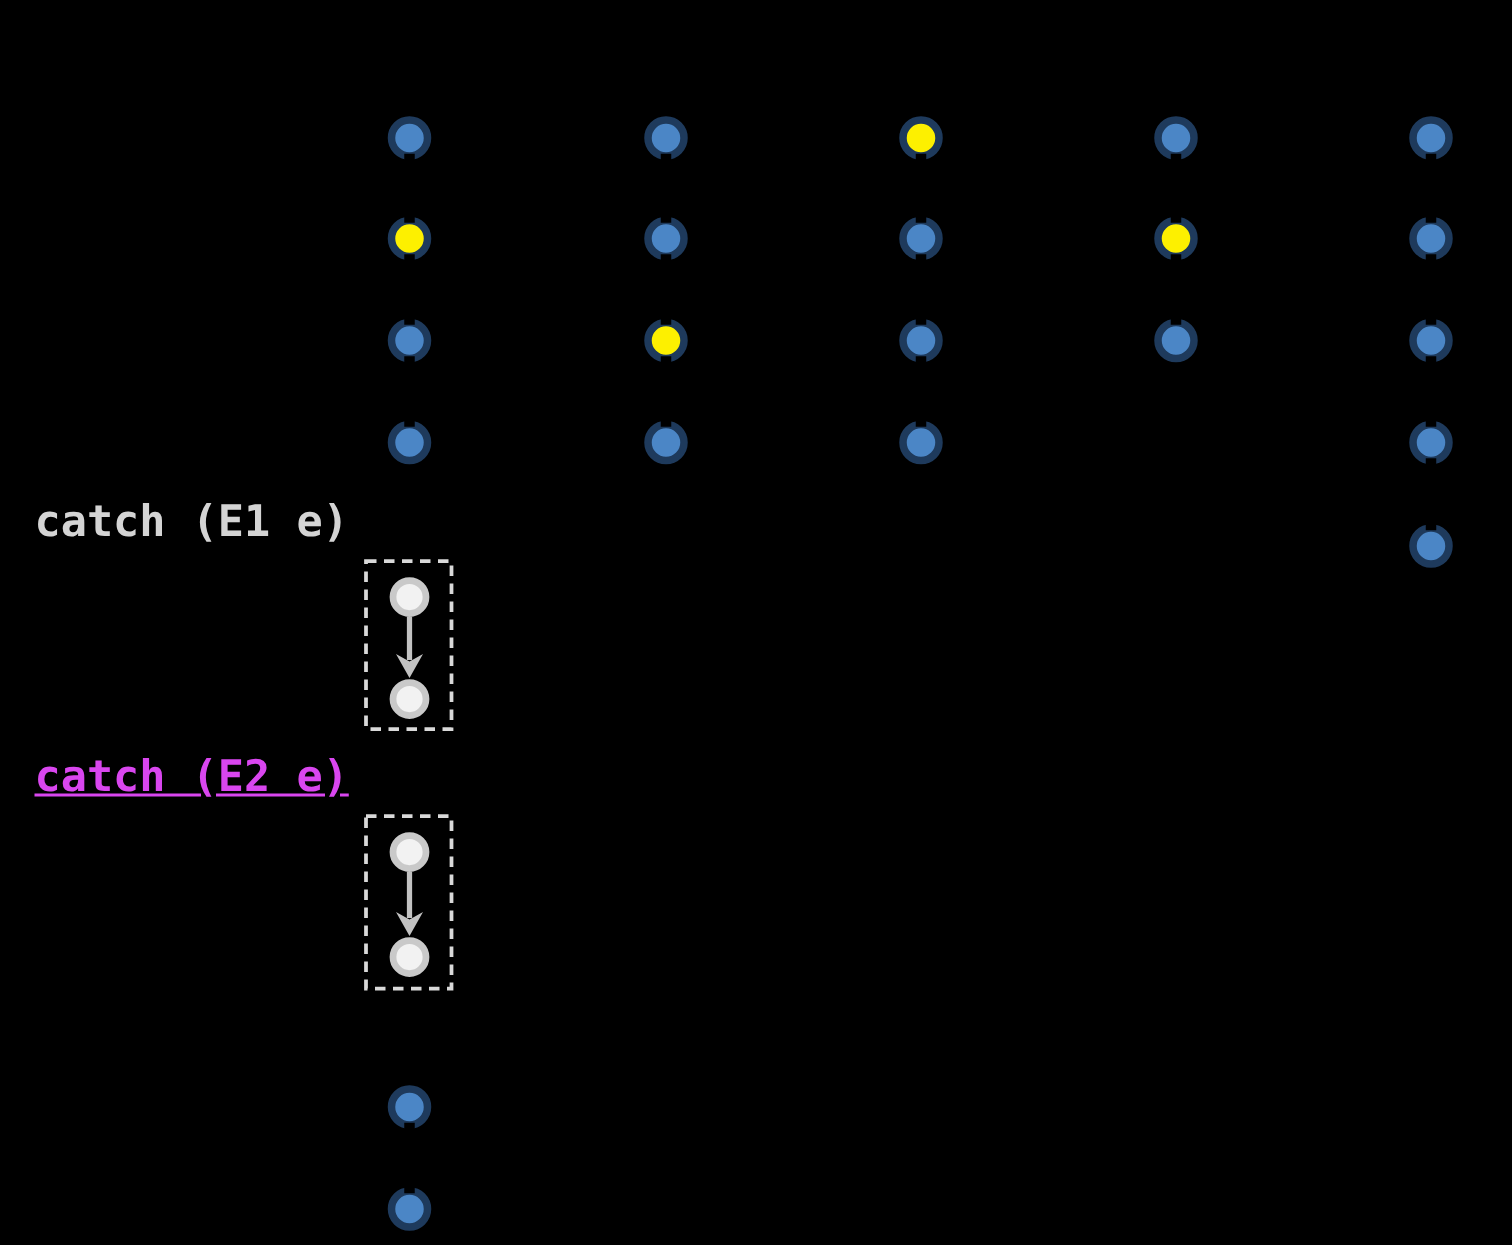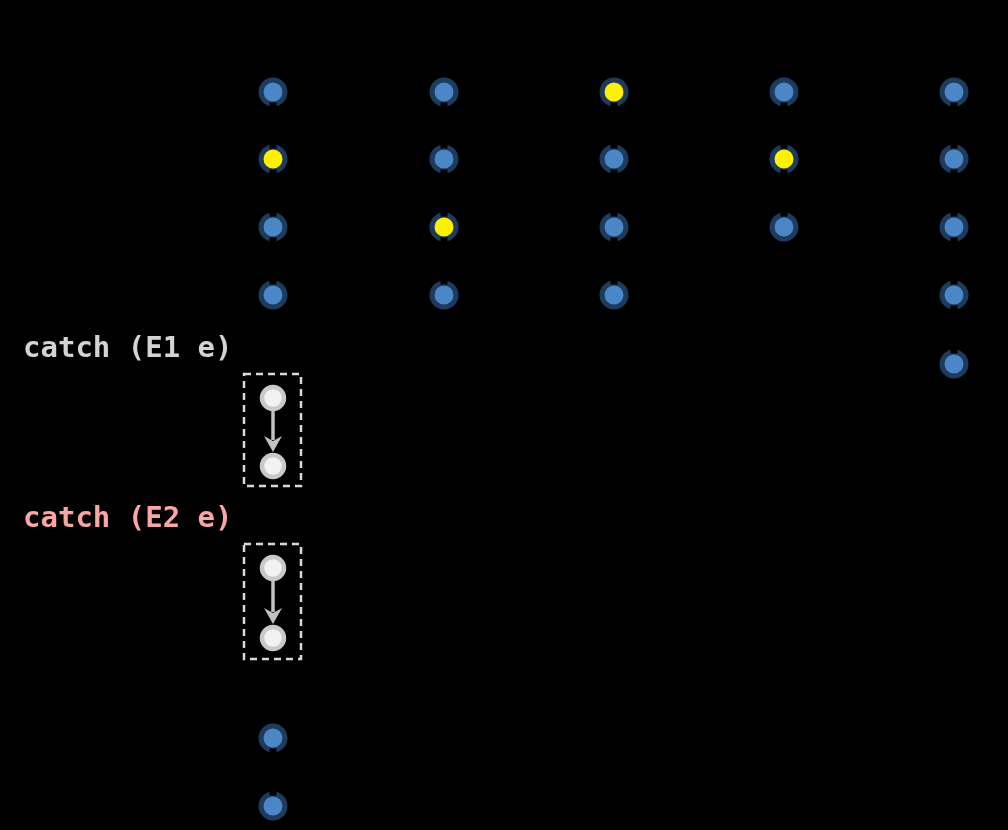--- a/index.html
+++ b/index.html
@@ -159,14 +159,14 @@
           <circle cx="273" cy="738" r="12" fill="#4b86c6" stroke="#1e3a5c" stroke-width="5"></circle>
           <rect x="269.5" y="748.5" width="7" height="6.5" fill="#000000"></rect>
         </g>
         <g>
           <circle cx="273" cy="806" r="12" fill="#4b86c6" stroke="#1e3a5c" stroke-width="5"></circle>
           <rect x="269.5" y="789" width="7" height="6.5" fill="#000000"></rect>
         </g>
       </g>
     </svg>
   <div class="catch-label" id="catch-label-1" style="color: rgb(212, 212, 212);">catch (E1 e)</div>
-  <div class="catch-label" id="catch-label-2" style="color: #fca5a5;">catch (E2 e)</div>
+  <div class="catch-label" id="catch-label-2" style="color: #d946ef; text-decoration: underline;">catch (E2 e)</div>
 </div>
 
 </body></html>

